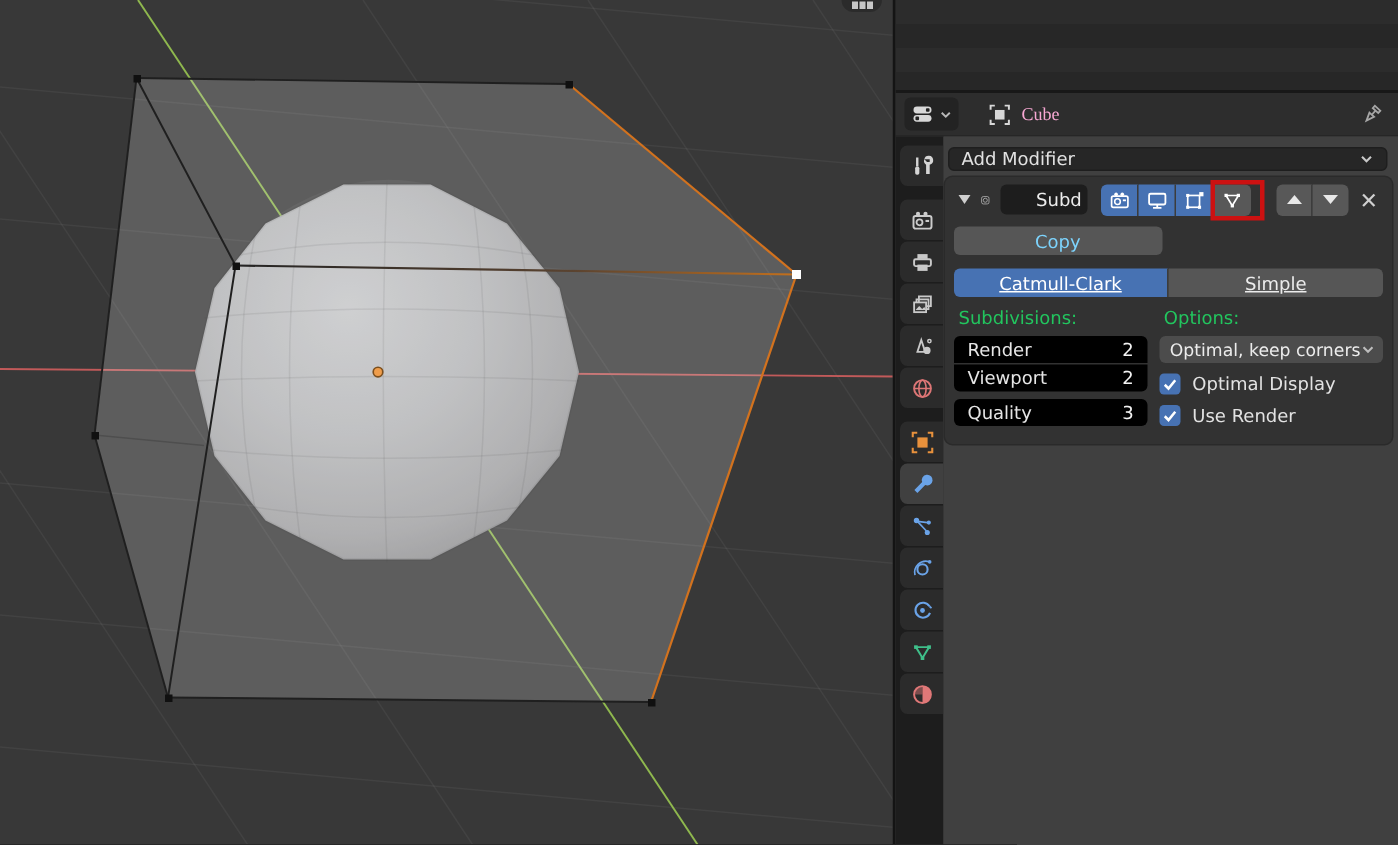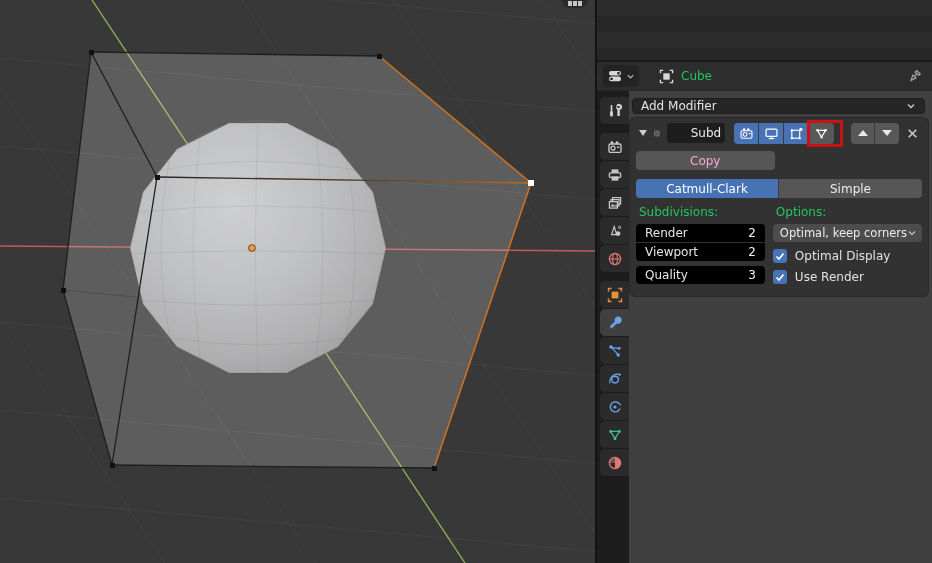--- a/index.html
+++ b/index.html
@@ -17,21 +17,21 @@
   .right { width:335px; height:563px; display:flex; flex-direction:column; flex:none; background:#404040; }
 
   .outliner { height:62px; flex:none; border-bottom:2px solid #181818; background:#272727; }
   .outliner .row { height:16px; }
   .outliner .row.alt { background:#2c2c2c; }
 
   .props-header { height:29px; flex:none; background:#2d2d2d; display:flex; align-items:center;
                   padding:0 10px 0 6px; gap:8px; border-bottom:1px solid #262626; }
   .editor-type-btn { display:flex; align-items:center; gap:2px; background:#232323; border-radius:4px;
                      padding:3px 4px; cursor:pointer; }
-  .breadcrumb { display:flex; align-items:center; gap:7px; margin-left:12px; color:#22c55e; }
+  .breadcrumb { display:flex; align-items:center; gap:7px; margin-left:12px; color:#f9a8d4;font-family:Liberation Serif, serif; }
   .spacer { flex:1; }
 
   .props-body { flex:1; display:flex; min-height:0; }
   .tabs-col { width:32px; flex:none; background:#1d1d1d; padding-top:6px; display:flex; flex-direction:column; align-items:flex-end; }
   .tab { width:29px; height:27px; margin-bottom:1px; background:#2b2b2b; border-radius:5px 0 0 5px;
          display:flex; align-items:center; justify-content:center; cursor:pointer; }
   .tab.active { background:#404040; }
   .tab-gap { height:8px; flex:none; }
 
   .content { flex:1; background:#404040; min-width:0; }
@@ -58,26 +58,26 @@
   .move-group { display:flex; margin-left:10px; }
   .move-btn { width:24px; height:21px; background:#585858; display:flex; align-items:center; justify-content:center;
               cursor:pointer; border-right:1px solid #3c3c3c; }
   .move-btn:first-child { border-radius:4px 0 0 4px; }
   .move-btn:last-child { border-radius:0 4px 4px 0; border-right:none; }
   .tri-up { width:0; height:0; border-left:5px solid transparent; border-right:5px solid transparent; border-bottom:6px solid #e8e8e8; }
   .tri-down { width:0; height:0; border-left:5px solid transparent; border-right:5px solid transparent; border-top:6px solid #e8e8e8; }
   .close-btn { margin-left:auto; cursor:pointer; display:flex; }
 
   .btn-row { display:grid; grid-template-columns:1fr 1fr; gap:9px; margin:3px 6px 0; }
-  .btn { height:19px; border-radius:4px; background:#565656; color:#f9a8d4; display:flex; align-items:center;
+  .btn { height:19px; border-radius:4px; background:#565656; color:#7dd3fc; display:flex; align-items:center;
          justify-content:center; cursor:pointer; }
   .btn.disabled { background:#464646; color:#989898; }
 
   .seg-row { display:grid; grid-template-columns:1fr 1fr; margin:9px 6px 0; }
-  .seg { height:19px; background:#565656; color:#ececec; display:flex; align-items:center; justify-content:center; cursor:pointer; }
+  .seg { height:19px; background:#565656; color:#ececec; display:flex; align-items:center; justify-content:center; cursor:pointer;text-decoration:underline; }
   .seg:first-child { border-radius:4px 0 0 4px; border-right:1px solid #3c3c3c; }
   .seg:last-child { border-radius:0 4px 4px 0; }
   .seg.active { background:#4772b3; color:#ffffff; }
 
   .cols { display:grid; grid-template-columns:1fr 1fr; gap:8px; margin:7px 6px 0; }
   .col-head { color:#22c55e; padding-left:3px; margin-bottom:5px; }
   .num-field { height:18px; background:#000000; display:flex; align-items:center; padding:0 9px; cursor:ew-resize; }
   .num-field .nlabel { flex:1; color:#e6e6e6; }
   .num-field .nvalue { color:#f2f2f2; }
   .joined .num-field:first-child { border-radius:4px 4px 0 0; margin-bottom:1px; }

